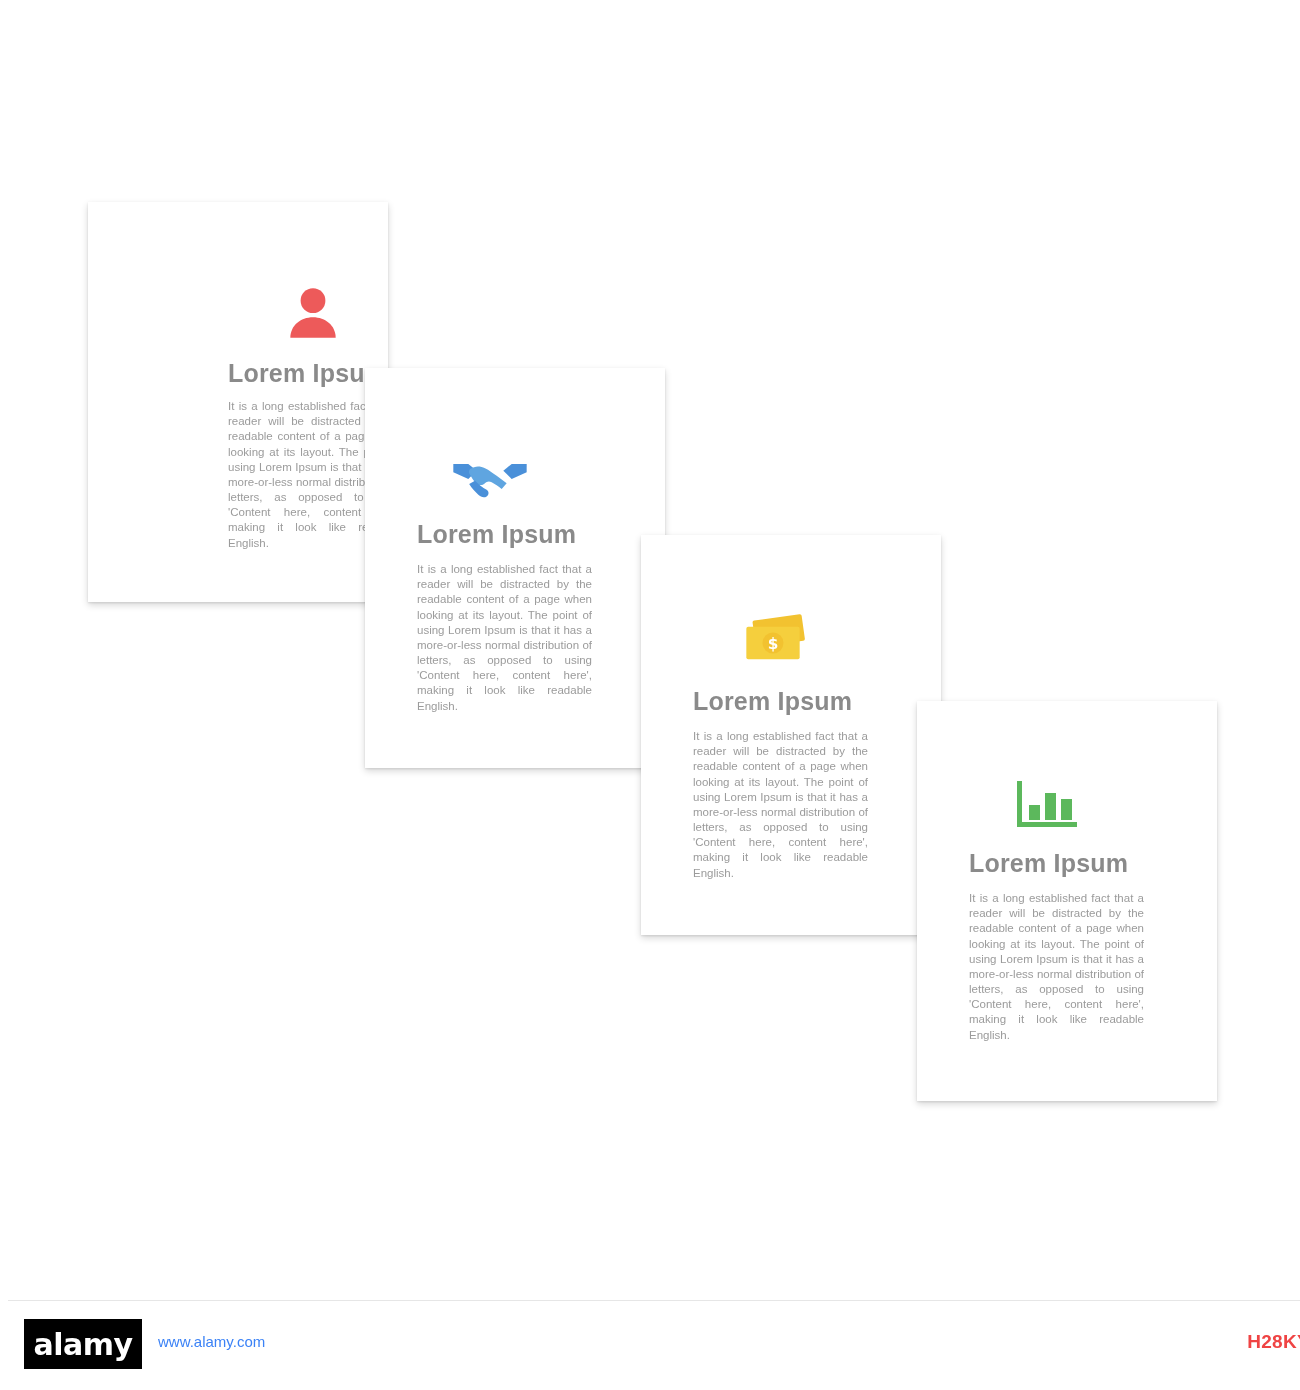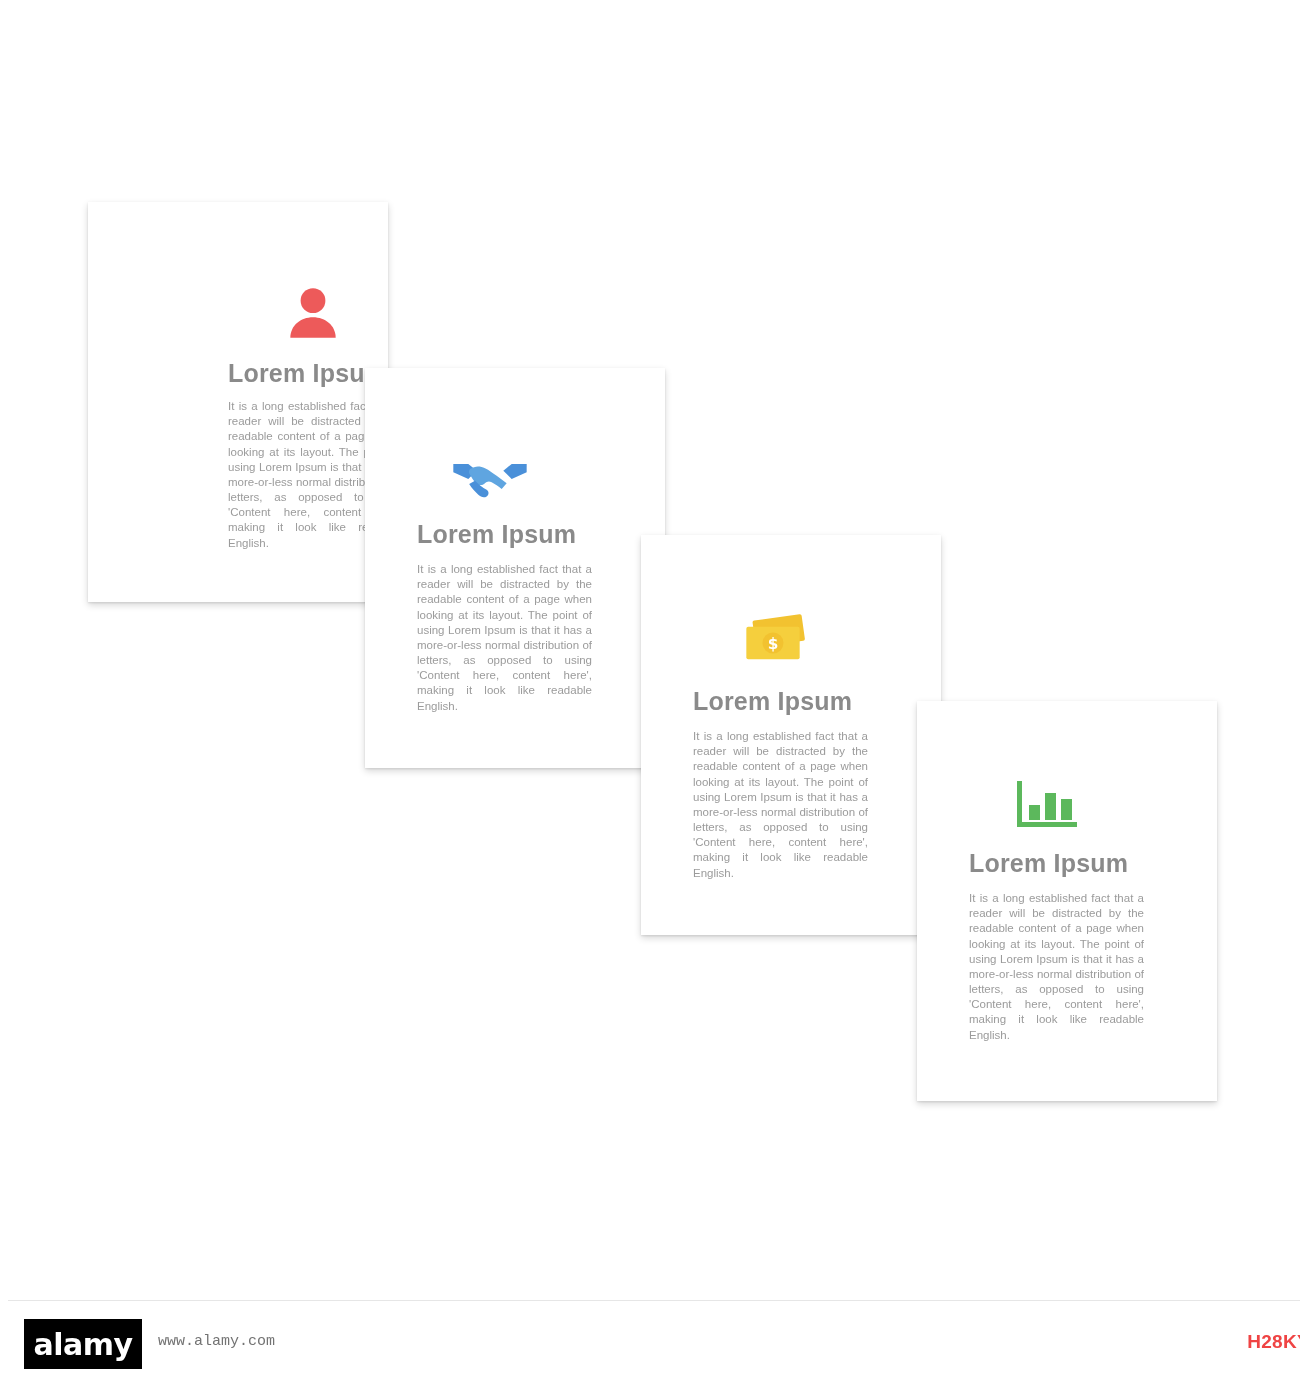--- a/index.html
+++ b/index.html
@@ -105,22 +105,22 @@
     letter-spacing: -0.5px;
     display: flex;
     align-items: center;
     justify-content: center;
   }
   #footer-caption {
     position: absolute;
     left: 150px;
     top: 32px;
     font-size: 15px;
-    color: #737373;
-    font-family: Liberation Mono, monospace;
+    color: #3b82f6;
+    font-family: Liberation Sans, sans-serif;
     text-align: right;
   }
   #footer-imageid {
     position: absolute;
     right: 16px;
     top: 30px;
     font-size: 19px;
     font-weight: bold;
     color: #ef4444;
     letter-spacing: 0.3px;

